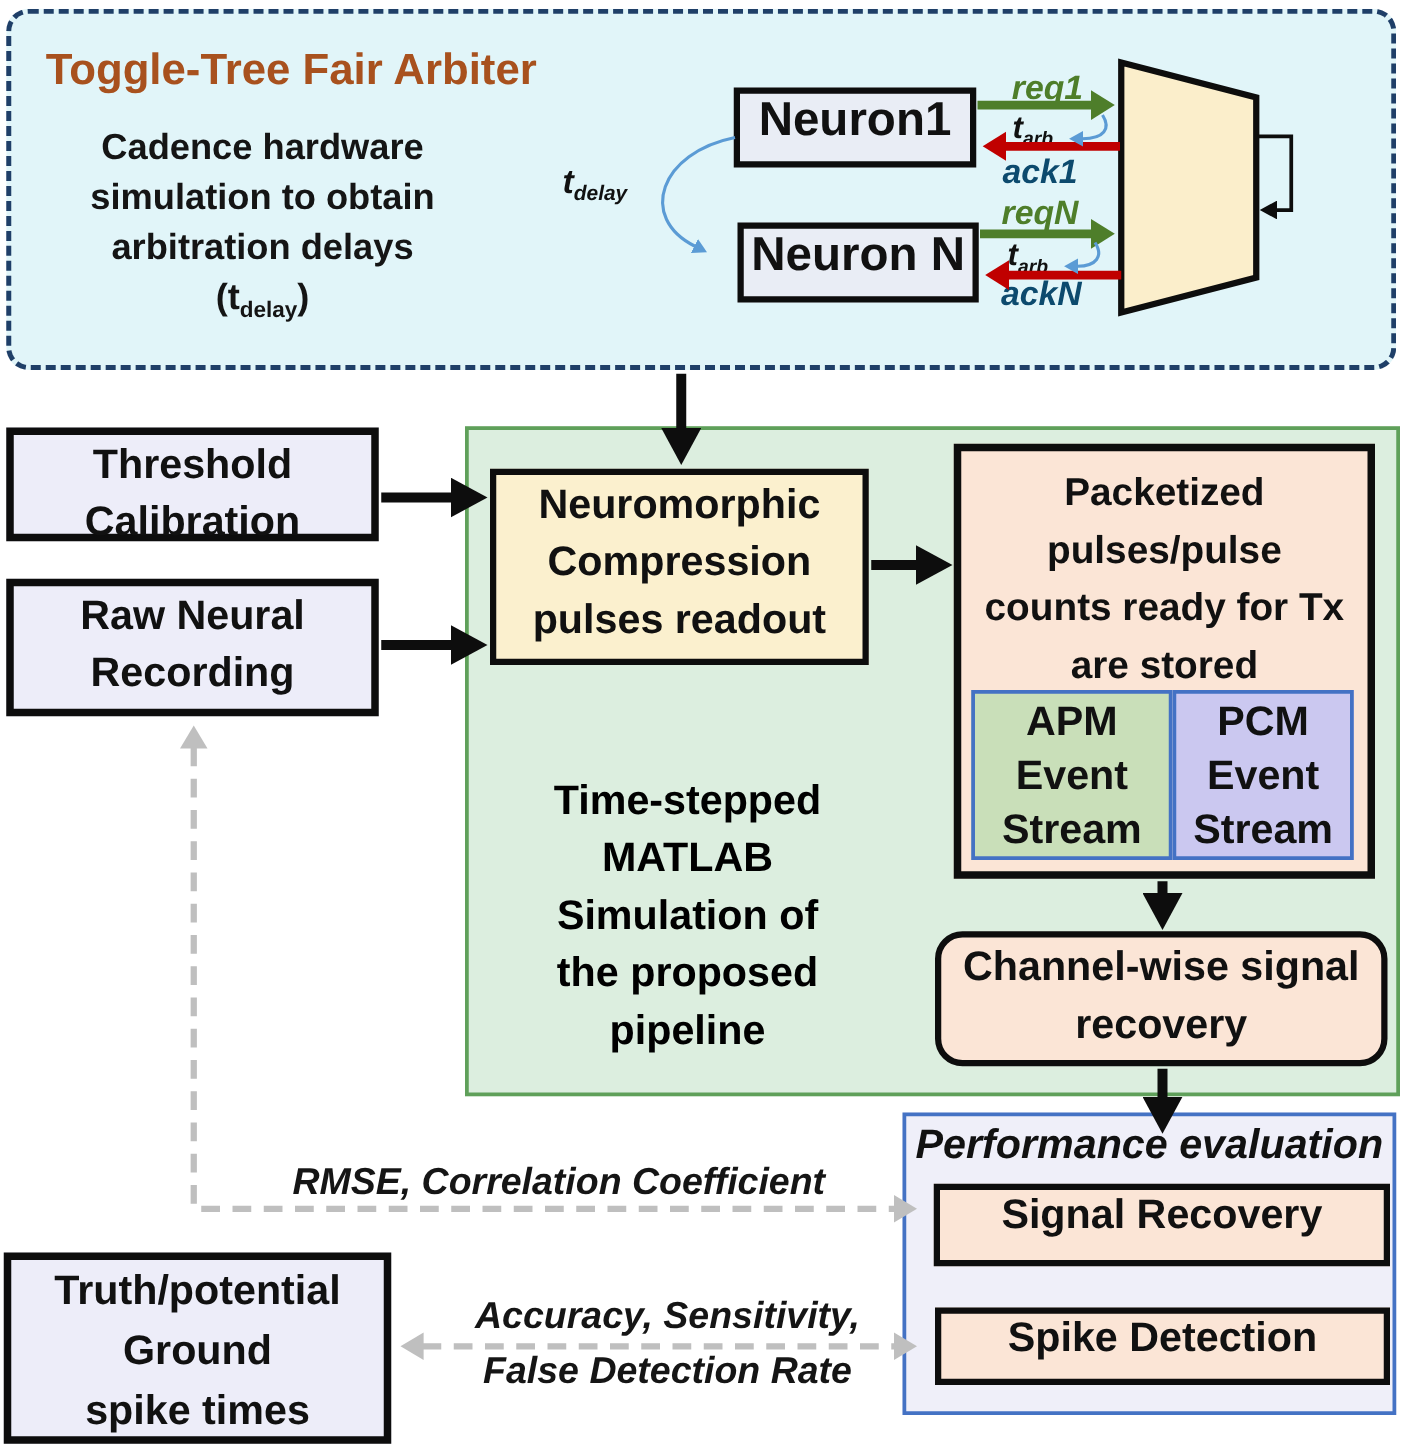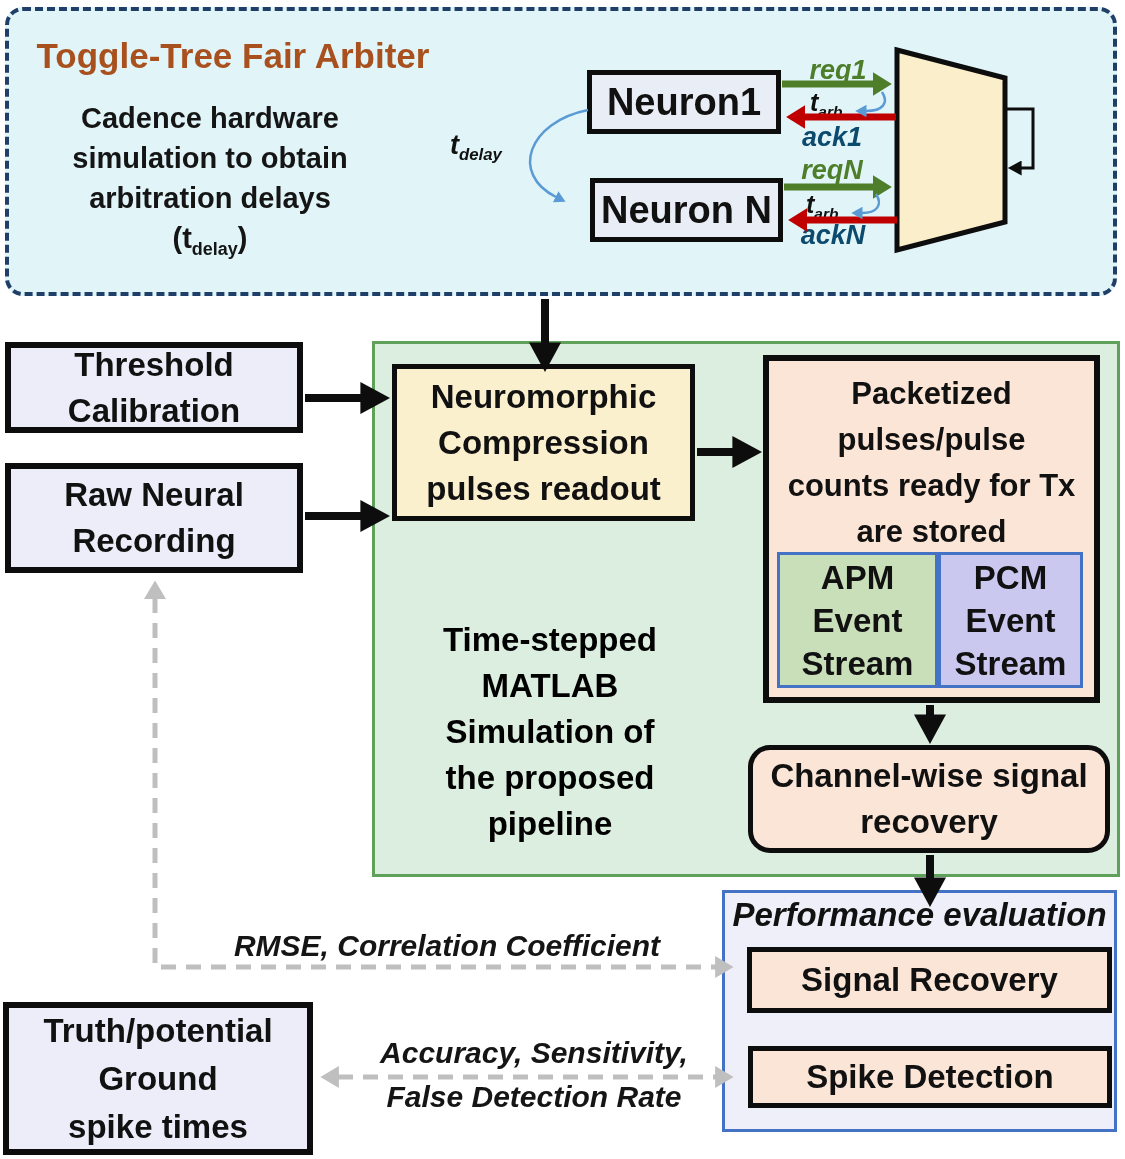--- a/index.html
+++ b/index.html
@@ -4,21 +4,21 @@
 <style>
   html,body{margin:0;padding:0;background:#fff;}
   #canvas{
     position:relative;width:1125px;height:1159px;background:#ffffff;
     font-family:"Liberation Sans",sans-serif;font-weight:700;color:#111;
     overflow:hidden;
   }
   .abs{position:absolute;}
   .box{
     position:absolute;display:flex;flex-direction:column;
-    align-items:center;justify-content:center;text-align:center;
+    align-items:center;justify-content:flex-start;text-align:center;
     box-sizing:border-box;
   }
   .blk{border:5px solid #0d0d0d;}
   .blk6{border:6px solid #0d0d0d;}
   .lav{background:#EDEDF9;}
   .peach{background:#FBE5D6;}
   .cream{background:#FBF0CE;}
   .fs33{font-size:33px;line-height:46px;}
   .fs31{font-size:31px;line-height:46px;}
   .fs38{font-size:38px;line-height:42px;}
@@ -42,21 +42,21 @@
   #arb-rot{
     left:943px;top:150px;width:170px;text-align:center;font-size:30px;line-height:34px;
     transform:translate(-50%,-50%) rotate(90deg);
   }
 
   
   #green-panel{left:372px;top:341px;width:748px;height:536px;background:#DCEEDF;
     border:3px solid #5FA05A;box-sizing:border-box;}
   #threshold{left:5px;top:342px;width:298px;height:91px;}
   #raw{left:5px;top:463px;width:298px;height:110px;}
-  #neuro{left:392px;top:364px;width:303px;height:157px;}
+  #neuro{left:392px;top:375px;width:303px;height:157px;}
   #sim-caption{left:390px;top:617px;width:320px;text-align:center;color:#000000;font-size:33px;line-height:46px;}
   #packet{left:763px;top:355px;width:337px;height:348px;justify-content:flex-start;padding-top:10px;}
   #apm{left:777px;top:552px;width:161px;height:136px;background:#C9DFB9;border:3px solid #4472C4;font-size:33px;line-height:43px;}
   #pcm{left:938px;top:552px;width:145px;height:136px;background:#CBC8F0;border:3px solid #4472C4;font-size:33px;line-height:43px;}
   #channel{left:748px;top:745px;width:362px;height:108px;border-radius:22px;}
 
   
   #perf-panel{left:722px;top:890px;width:395px;height:242px;background:#EFEFF9;
     border:3px solid #4472C4;box-sizing:border-box;}
   #perf-title{left:722px;top:896px;width:395px;text-align:center;font-size:33px;font-style:italic;}

